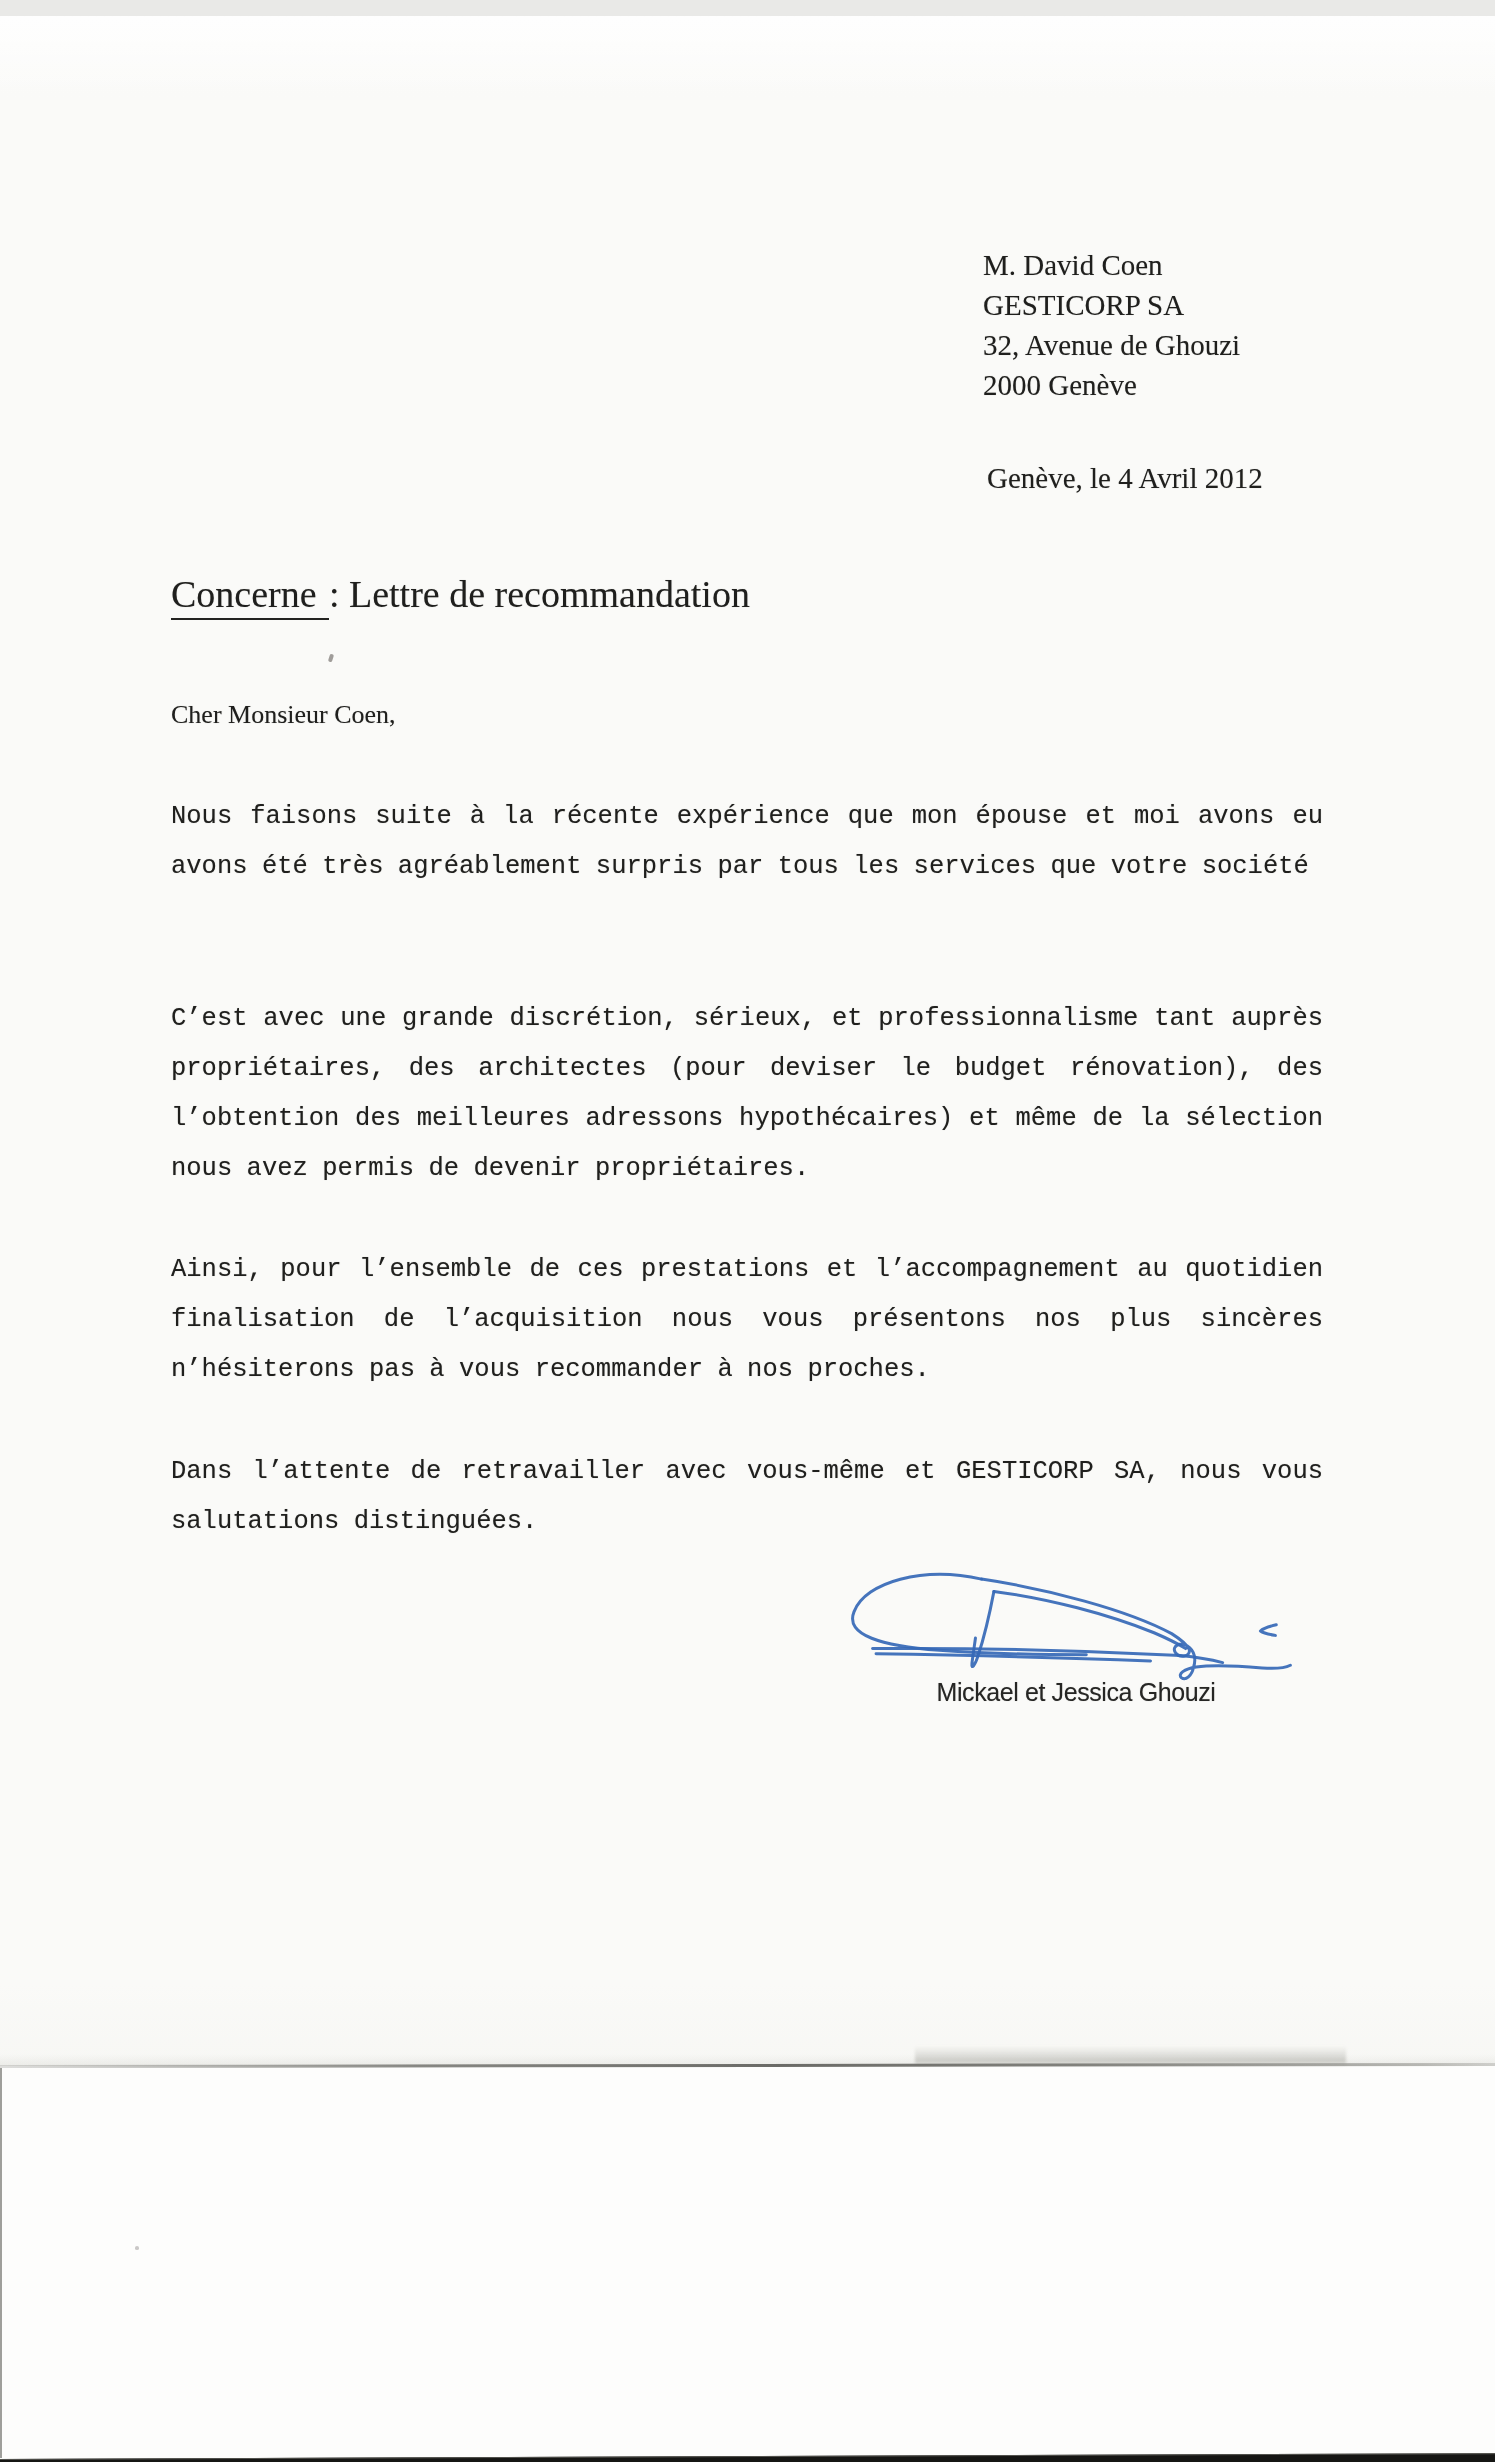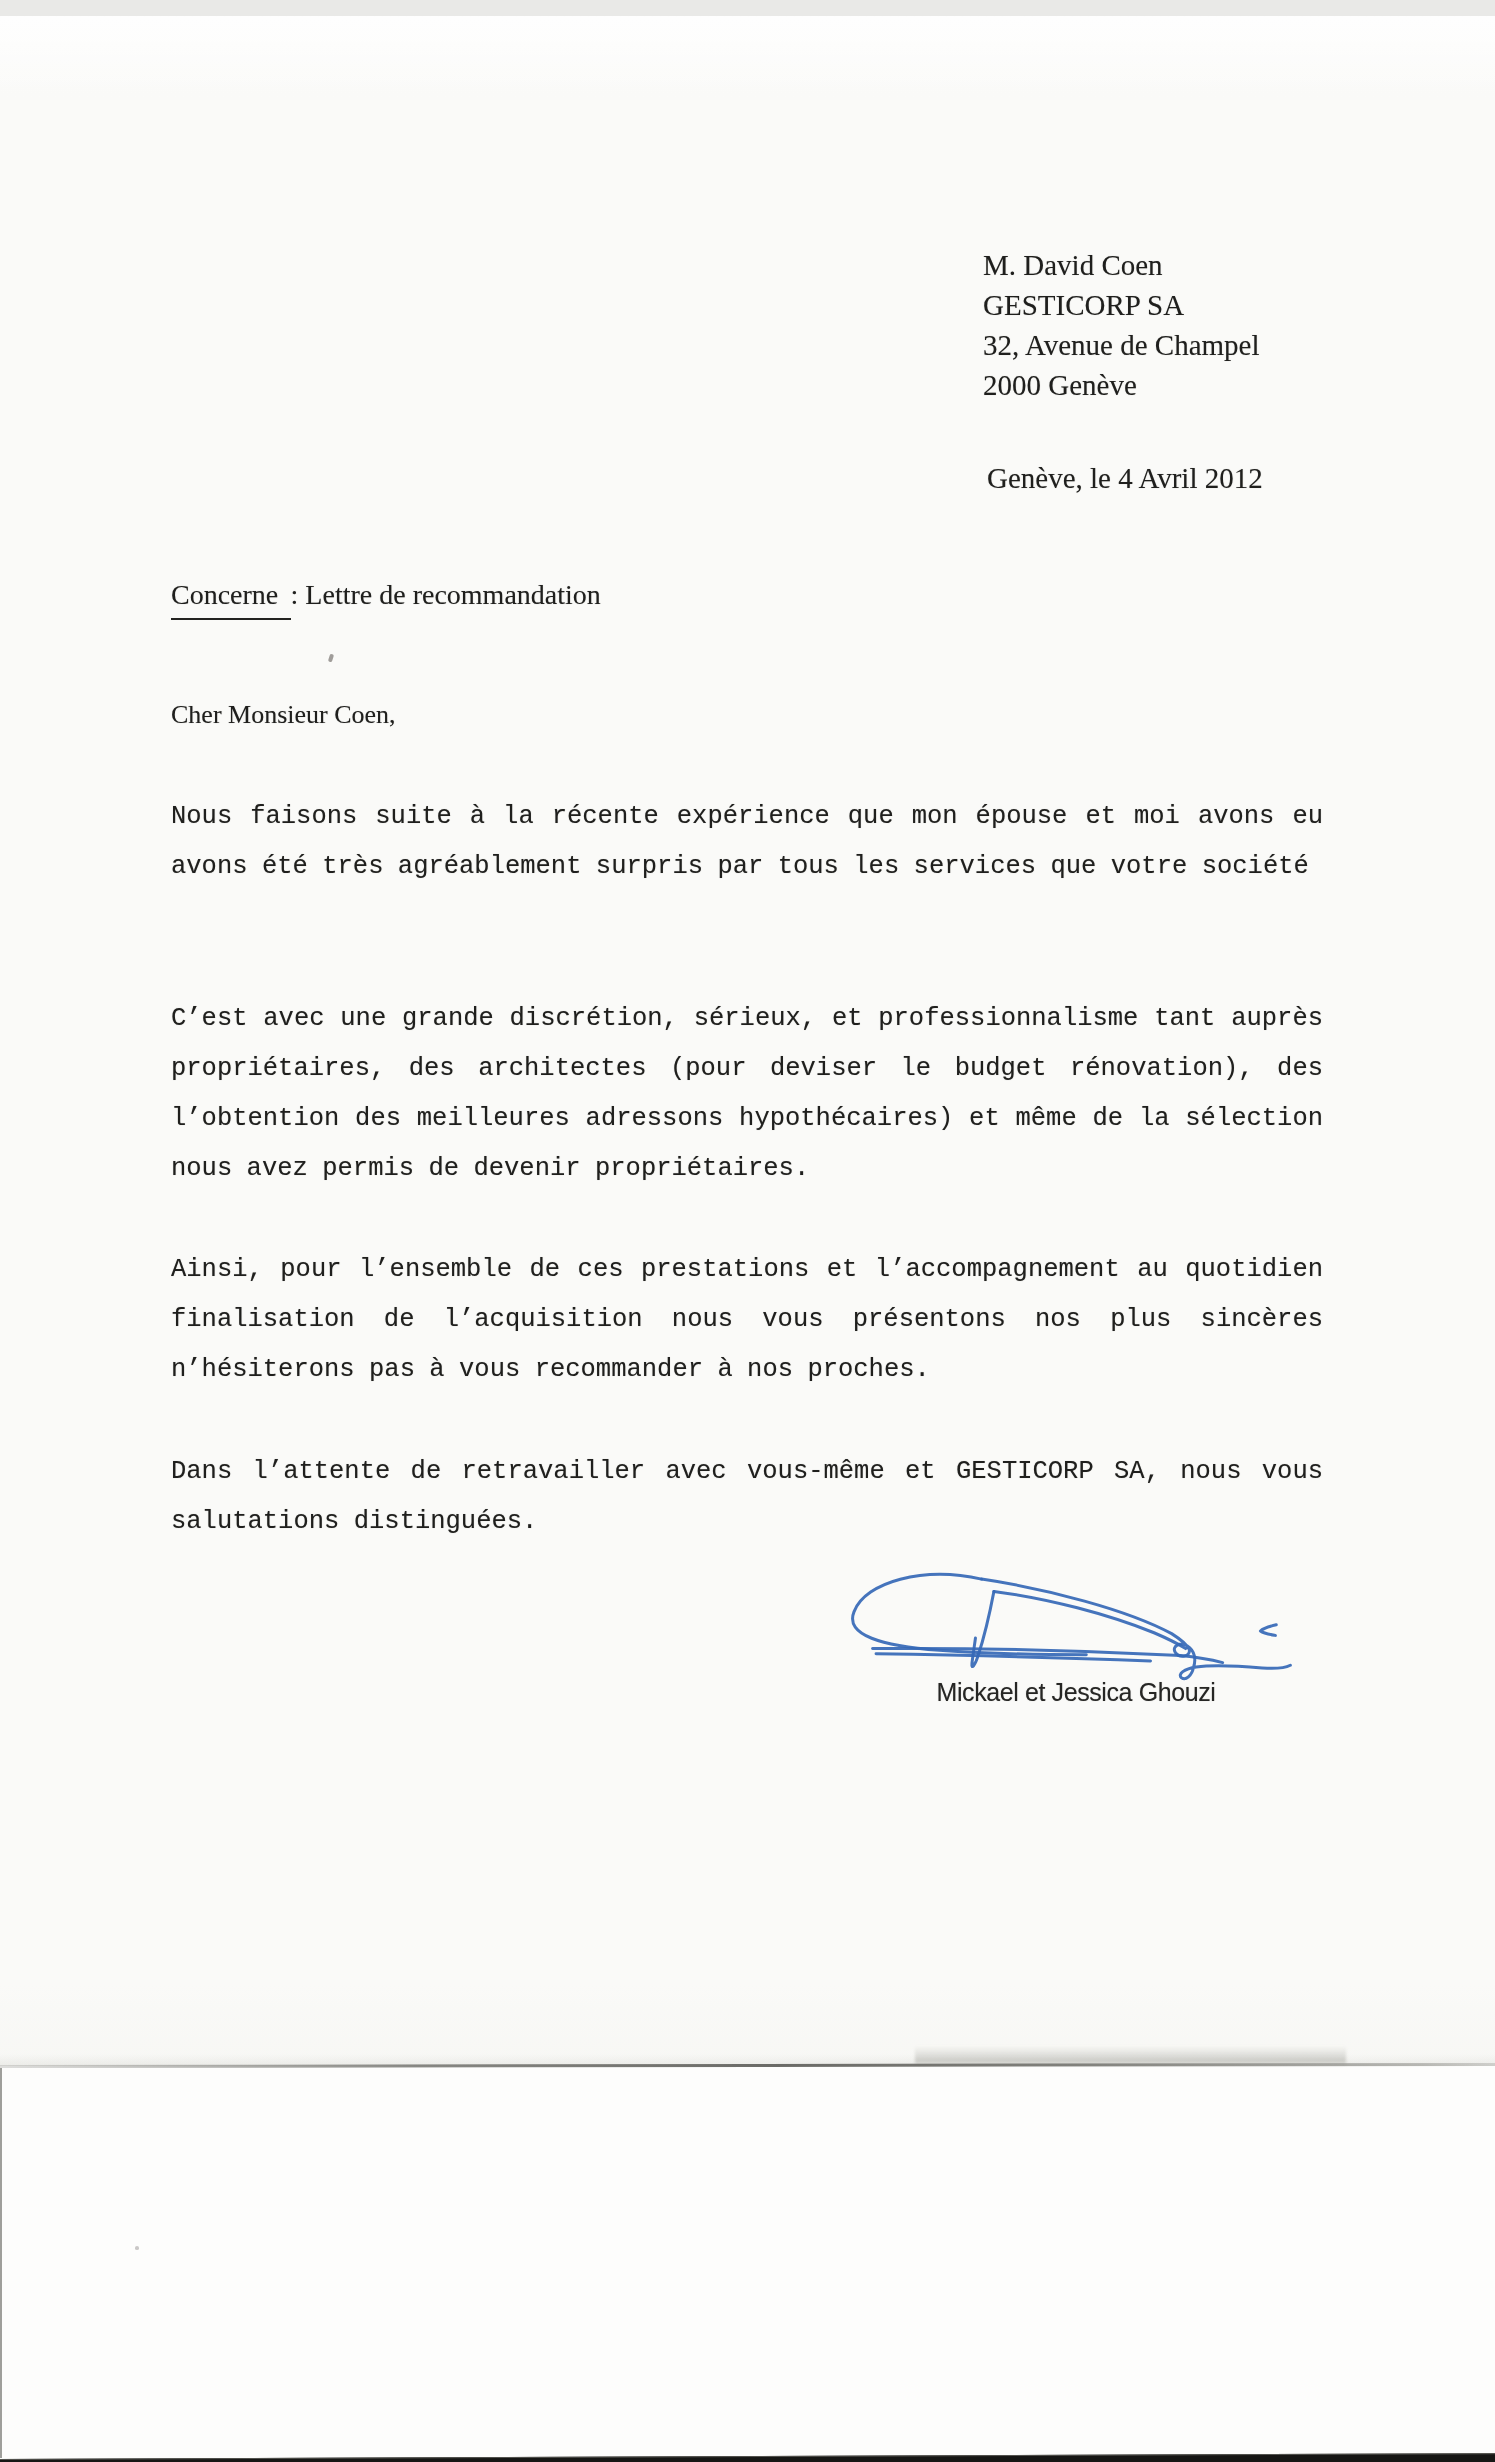--- a/index.html
+++ b/index.html
@@ -37,21 +37,21 @@
   .dateline {
     position: absolute;
     left: 987px; top: 445px;
     font-size: 29px;
     line-height: 35px;
     white-space: nowrap;
   }
   .subject {
     position: absolute;
     left: 171px; top: 559px;
-    font-size: 28px;
+    font-size: 38px;
     line-height: 39px;
     white-space: nowrap;
   }
   .subject .lbl {
     display: inline-block;
     padding: 0 12.3px 3.5px 0;
     border-bottom: 2.6px solid #232321;
   }
   .salutation {
     position: absolute;
@@ -166,21 +166,21 @@
 <body>
 
 <div class="page">
 
   <div class="paper">
     <div class="paper-top-sheen"></div>
 
     <div class="recipient">
       <div>M. David Coen</div>
       <div>GESTICORP SA</div>
-      <div>32, Avenue de Champel</div>
+      <div>32, Avenue de Ghouzi</div>
       <div>2000 Genève</div>
     </div>
 
     <div class="dateline">Genève, le 4 Avril 2012</div>
 
     <div class="subject">
       <span class="lbl">Concerne</span><span>: Lettre de recommandation</span>
     </div>
 
     <div class="salutation">Cher Monsieur Coen,</div>

